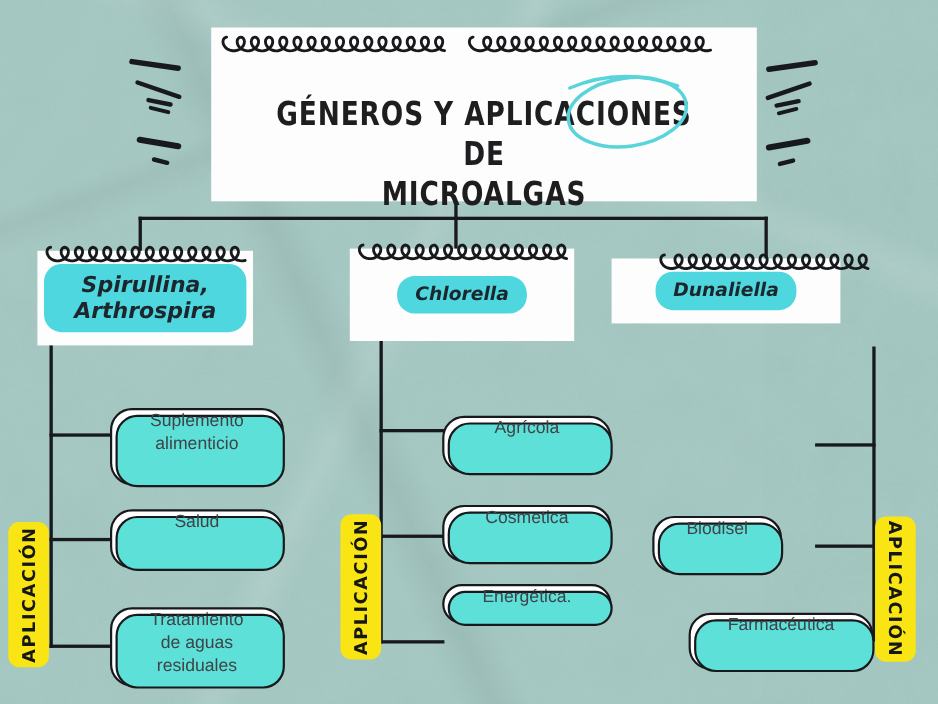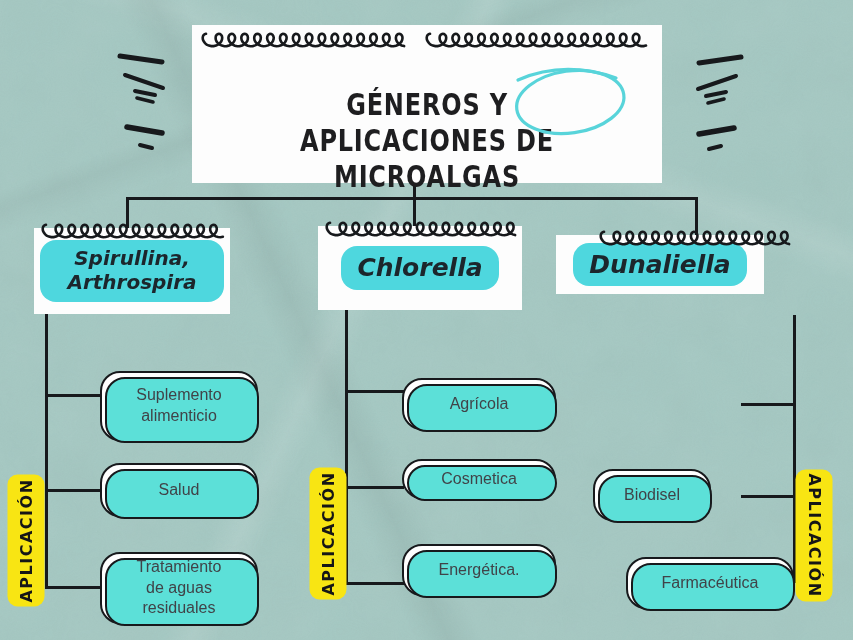--- a/index.html
+++ b/index.html
@@ -9,39 +9,39 @@
     background:
       linear-gradient(115deg, rgba(255,255,255,0) 40%, rgba(255,255,255,.10) 42.5%, rgba(255,255,255,0) 45%),
       linear-gradient(245deg, rgba(0,0,0,0) 58%, rgba(0,0,0,.05) 61%, rgba(0,0,0,0) 64%),
       linear-gradient(20deg, rgba(255,255,255,0) 70%, rgba(255,255,255,.09) 73%, rgba(255,255,255,0) 76%),
       linear-gradient(160deg, rgba(0,0,0,0) 20%, rgba(0,0,0,.04) 22%, rgba(0,0,0,0) 25%),
       #a4c8c2;
   }
   .grain{position:absolute;inset:0;pointer-events:none;}
   .line{position:absolute;background:#17191c;}
   .whitebox{position:absolute;background:#fdfdfd;}
-  .title-box{left:192px;top:25px;width:470px;height:158px;}
+  .title-box{left:192px;top:25px;width:470px;height:158px;padding-left:26px;}
   .title-text{
     position:absolute;left:0;right:0;top:62px;text-align:center;
     font-family:"DejaVu Sans",sans-serif;font-weight:700;
     font-size:30px;line-height:1.2;letter-spacing:1px;color:#1e1e20;
     transform:scaleX(.8);transform-origin:50% 50%;
   }
   .branch-box{display:flex;align-items:center;justify-content:center;}
   .branch-pill{
     background:#4ed7de;border-radius:16px;padding:7px 16px;
     font-family:"DejaVu Sans",sans-serif;font-style:italic;font-weight:700;
     color:#1c262c;text-align:center;line-height:1.18;
   }
   .pill-sm{font-size:20px;max-width:152px;text-align:center;}
-  .pill-lg{font-size:25px;}
+  .pill-lg{font-size:17px;}
   .node{
     position:absolute;isolation:isolate;
     background:#fefefe;border:2.5px solid #17191c;border-radius:20px;
-    display:flex;align-items:center;justify-content:center;text-align:center;
+    display:flex;justify-content:center;text-align:center;
     font-size:16px;color:#404348;line-height:1.3;padding:0 25px;box-sizing:border-box;
   }
   .node::before{
     content:"";position:absolute;z-index:-1;
     left:3px;top:4px;width:100%;height:100%;
     background:#5ce0d8;border:2.5px solid #17191c;border-radius:20px;box-sizing:border-box;
   }
   .app-label{
     position:absolute;width:132px;height:37px;background:#f8e513;border-radius:10px;
     display:flex;align-items:center;justify-content:center;
@@ -160,24 +160,24 @@
   <div class="node" style="left:100px;top:463px;width:158px;height:54px">
     <span>Salud</span>
   </div>
   <div class="node" style="left:100px;top:552px;width:158px;height:72px">
     <span>Tratamiento de aguas residuales</span>
   </div>
 
   <div class="node" style="left:402px;top:378px;width:154px;height:52px">
     <span>Agrícola</span>
   </div>
-  <div class="node" style="left:402px;top:459px;width:154px;height:40px">
+  <div class="node" style="left:402px;top:459px;width:154px;height:52px">
     <span>Cosmetica</span>
   </div>
-  <div class="node" style="left:402px;top:544px;width:154px;height:52px">
+  <div class="node" style="left:402px;top:531px;width:154px;height:36px">
     <span>Energética.</span>
   </div>
 
   <div class="node" style="left:593px;top:469px;width:118px;height:52px">
     <span>Biodisel</span>
   </div>
   <div class="node" style="left:626px;top:557px;width:168px;height:52px">
     <span>Farmacéutica</span>
   </div>
 

